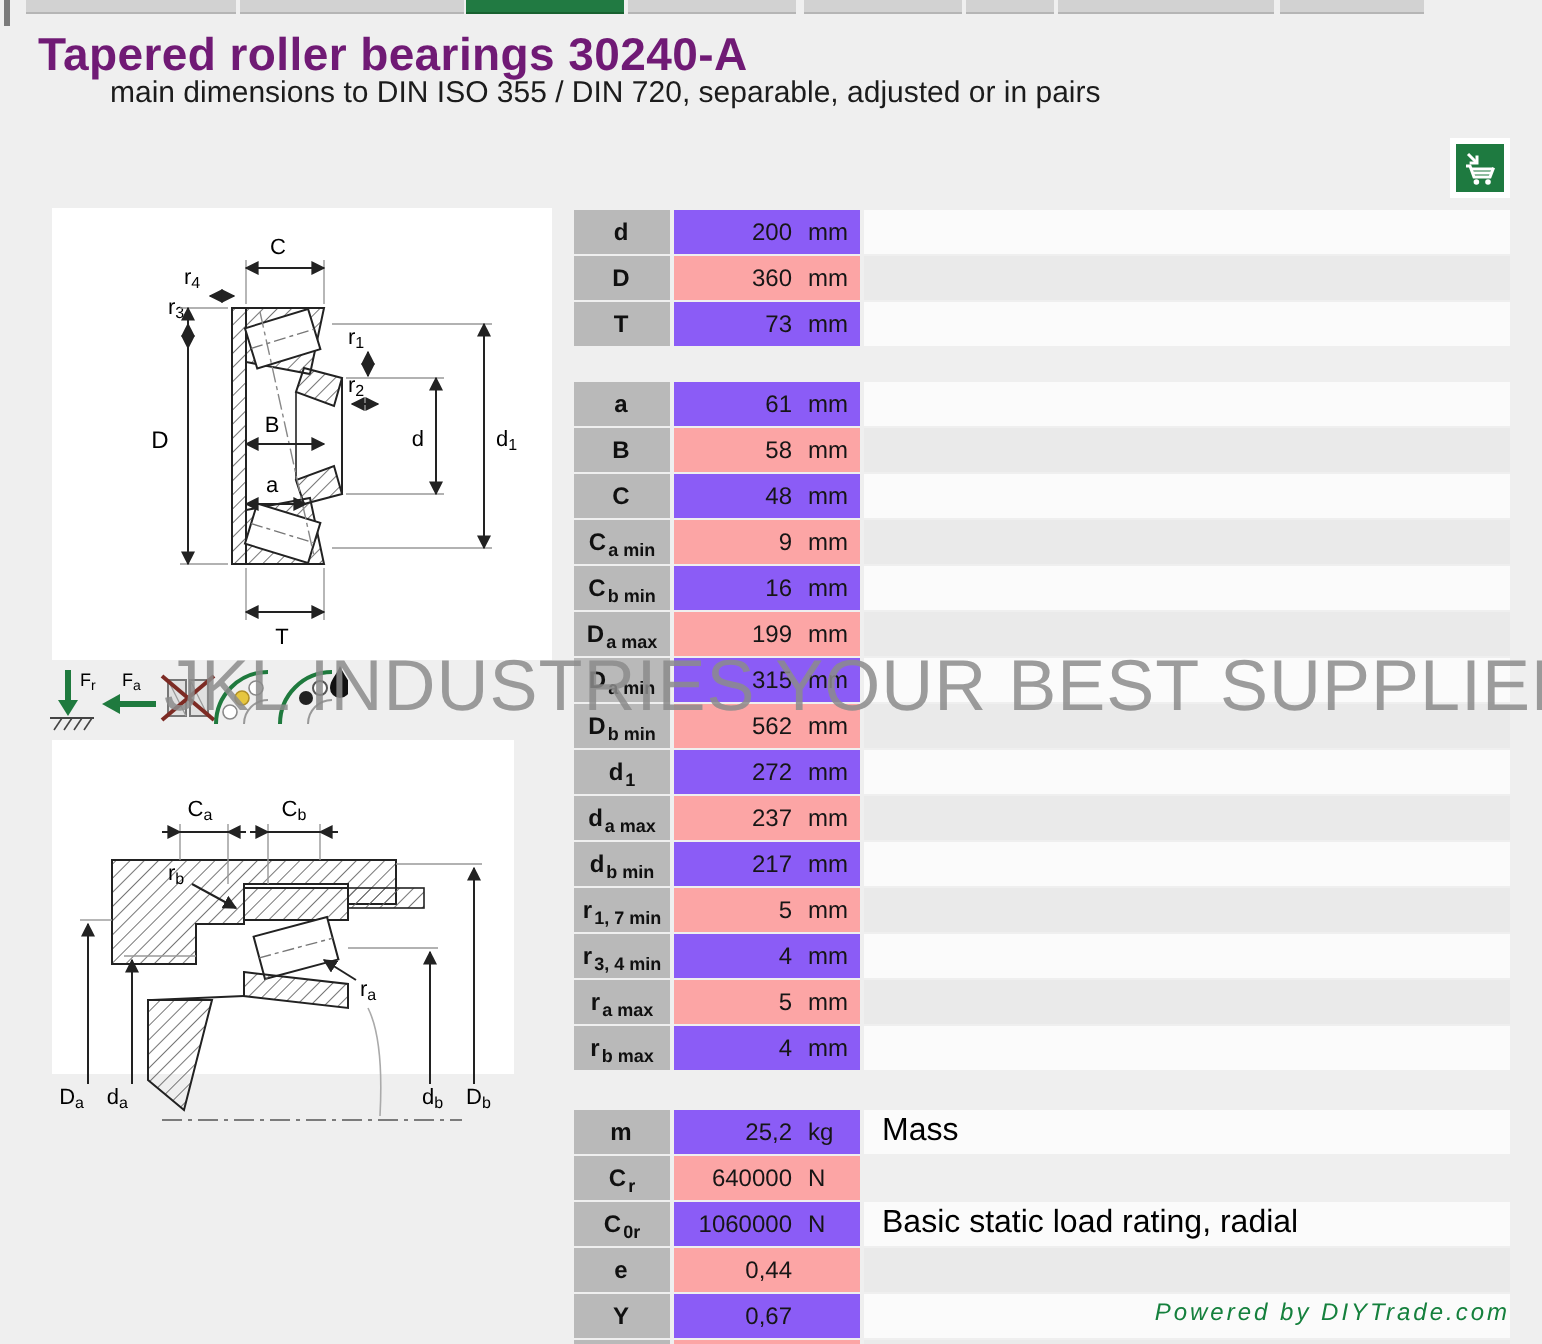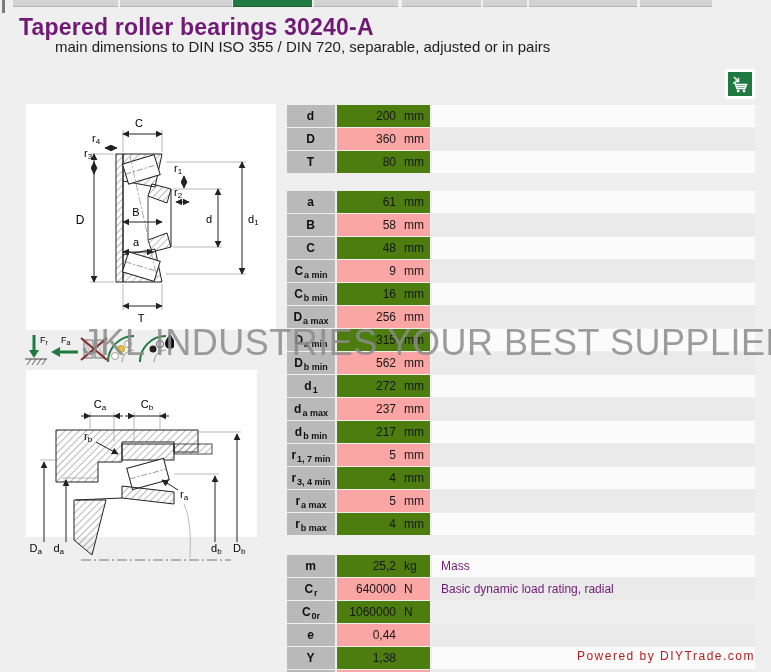--- a/index.html
+++ b/index.html
@@ -24,28 +24,28 @@
   .iconrow{position:absolute;left:24px;top:332px;width:150px;height:34px;}
   
   .tblock{position:absolute;left:287px;width:468px;background:transparent;}
   .trow{display:flex;height:22px;margin-bottom:1px;}
   .lbl{width:48px;background:#b9b9b9;text-align:center;line-height:22px;font-size:12px;margin-right:2px;color:#101010;}
   .lbl b{font-weight:bold;}
   .lbl sub{font-size:9px;font-weight:bold;margin-left:1px;}
   .val{width:93px;display:flex;align-items:center;margin-right:2px;font-size:12px;color:#161616;}
   .num{flex:1;text-align:right;}
   .unit{width:26px;padding-left:8px;}
-  .desc{flex:1;font-size:12px;display:flex;align-items:center;padding-left:9px;color:#701a75;}
-  .trow.light .val{background:#4d7c0f;}
+  .desc{flex:1;font-size:16px;display:flex;align-items:center;padding-left:9px;color:#000000;}
+  .trow.light .val{background:#8b5cf6;}
   .trow.light .desc{background:#fbfbfb;}
   .trow.dark .val{background:#fca5a5;}
   .trow.dark .desc{background:#eaeaea;}
   
   .watermark{position:absolute;left:82px;top:322px;font-size:36px;color:#8c8c8c;opacity:.85;white-space:nowrap;z-index:50;letter-spacing:0.5px;}
-  .credit{position:absolute;top:649px;right:16px;font-size:12px;letter-spacing:1.5px;color:#b91c1c;z-index:51;}
+  .credit{position:absolute;top:649px;right:16px;font-size:12px;font-style:italic;letter-spacing:1.5px;color:#15803d;z-index:51;}
   svg text{font-family:"Liberation Sans",sans-serif;}
 </style>
 </head>
 <body>
 
 <div class="navbar">
   <div class="navseg" style="left:13px;width:105px;"></div>
   <div class="navseg" style="left:120px;width:112px;"></div>
   <div class="navseg active" style="left:233px;width:79px;"></div>
   <div class="navseg" style="left:314px;width:84px;"></div>
@@ -289,21 +289,21 @@
       <div class="lbl"><b>D</b><sub></sub></div>
       <div class="val">
         <span class="num">360</span>
         <span class="unit">mm</span>
       </div>
       <div class="desc"></div>
     </div>
     <div class="trow light">
       <div class="lbl"><b>T</b><sub></sub></div>
       <div class="val">
-        <span class="num">80</span>
+        <span class="num">73</span>
         <span class="unit">mm</span>
       </div>
       <div class="desc"></div>
     </div>
   </div>
 <div class="tblock" style="top:191px;">
     <div class="trow light">
       <div class="lbl"><b>a</b><sub></sub></div>
       <div class="val">
         <span class="num">61</span>
@@ -339,21 +339,21 @@
       <div class="lbl"><b>C</b><sub>b min</sub></div>
       <div class="val">
         <span class="num">16</span>
         <span class="unit">mm</span>
       </div>
       <div class="desc"></div>
     </div>
     <div class="trow dark">
       <div class="lbl"><b>D</b><sub>a max</sub></div>
       <div class="val">
-        <span class="num">256</span>
+        <span class="num">199</span>
         <span class="unit">mm</span>
       </div>
       <div class="desc"></div>
     </div>
     <div class="trow light">
       <div class="lbl"><b>D</b><sub>a min</sub></div>
       <div class="val">
         <span class="num">315</span>
         <span class="unit">mm</span>
       </div>
@@ -432,41 +432,41 @@
         <span class="unit">kg</span>
       </div>
       <div class="desc">Mass</div>
     </div>
     <div class="trow dark">
       <div class="lbl"><b>C</b><sub>r</sub></div>
       <div class="val">
         <span class="num">640000</span>
         <span class="unit">N</span>
       </div>
-      <div class="desc">Basic dynamic load rating, radial</div>
     </div>
     <div class="trow light">
       <div class="lbl"><b>C</b><sub>0r</sub></div>
       <div class="val">
         <span class="num">1060000</span>
         <span class="unit">N</span>
       </div>
+      <div class="desc">Basic static load rating, radial</div>
     </div>
     <div class="trow dark">
       <div class="lbl"><b>e</b><sub></sub></div>
       <div class="val">
         <span class="num">0,44</span>
         <span class="unit"></span>
       </div>
       <div class="desc"></div>
     </div>
     <div class="trow light">
       <div class="lbl"><b>Y</b><sub></sub></div>
       <div class="val">
-        <span class="num">1,38</span>
+        <span class="num">0,67</span>
         <span class="unit"></span>
       </div>
       <div class="desc"></div>
     </div>
     <div class="trow dark">
       <div class="lbl"><b></b><sub></sub></div>
       <div class="val">
         <span class="num"></span>
         <span class="unit"></span>
       </div>

